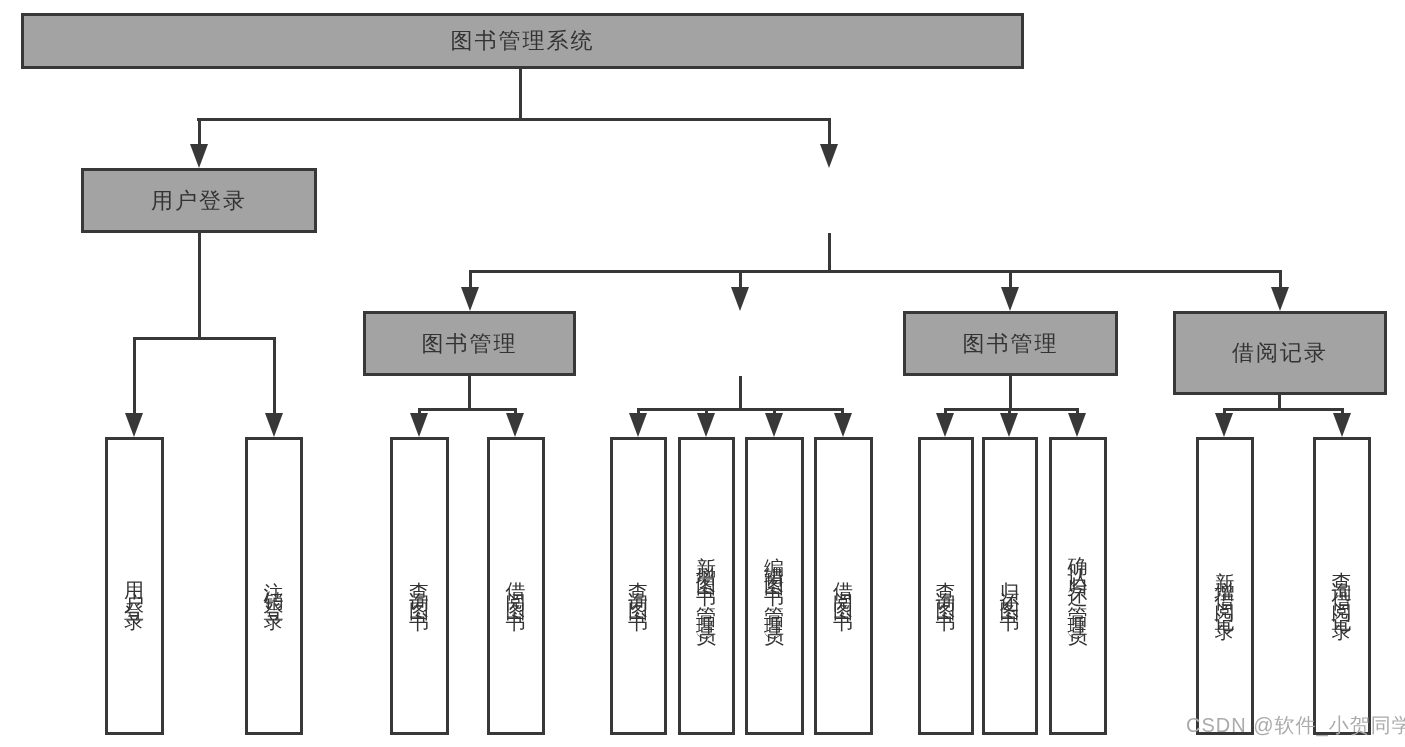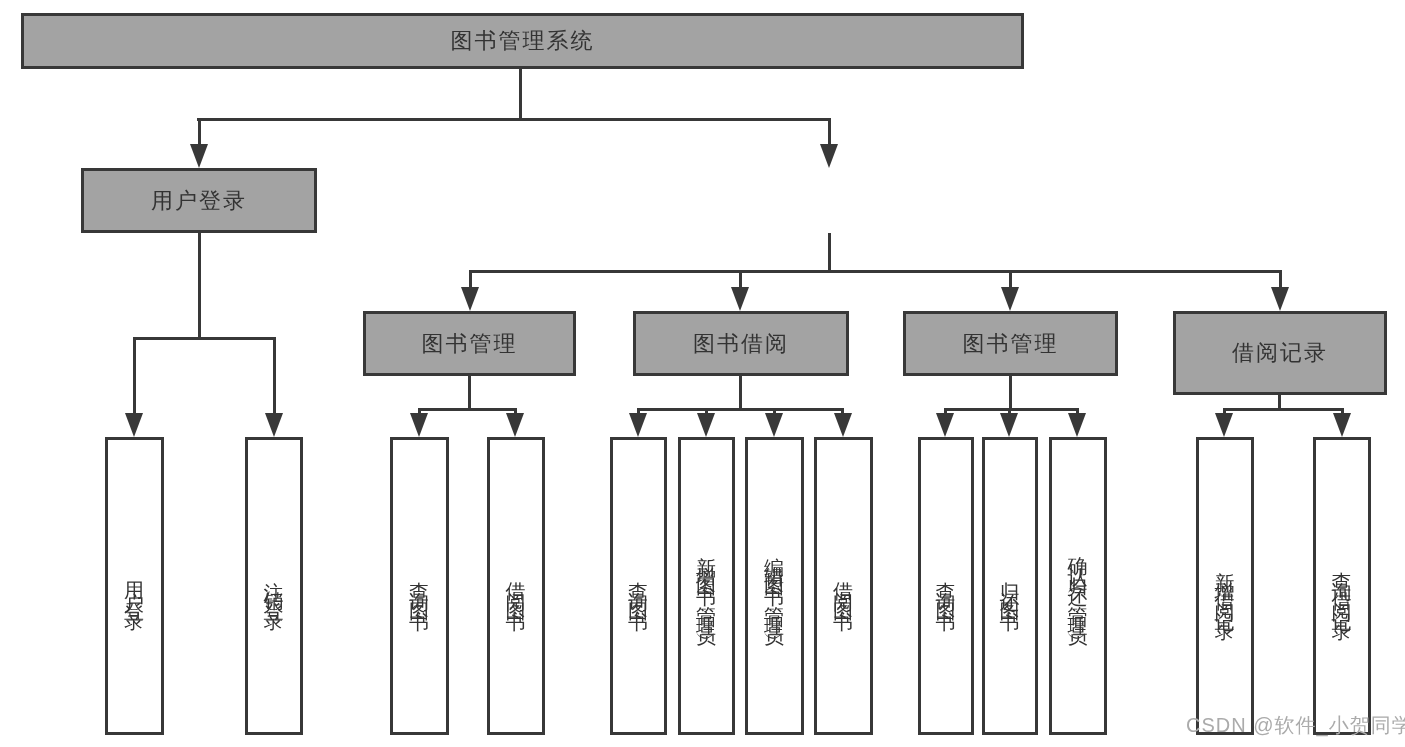--- a/index.html
+++ b/index.html
@@ -59,21 +59,20 @@
 
 <div id="canvas">
 
   <div class="hbox" style="left:21px;top:13px;width:1003px;height:56px;">图书管理系统</div>
 
   <div class="hbox" style="left:81px;top:168px;width:236px;height:65px;">用户登录</div>
 
 
   <div class="hbox" style="left:363px;top:311px;width:213px;height:65px;">图书管理</div>
 
-  <div class="hbox" style="left:633px;top:311px;width:216px;height:65px;">图书借阅</div>
 
   <div class="hbox" style="left:903px;top:311px;width:215px;height:65px;">图书管理</div>
 
   <div class="hbox" style="left:1173px;top:311px;width:214px;height:84px;">借阅记录</div>
 
   <div class="vbox" style="left:105px;top:437px;width:59px;height:298px;">用户登录</div>
   <div class="vbox" style="left:245px;top:437px;width:58px;height:298px;">注销登录</div>
 
   <div class="vbox" style="left:390px;top:437px;width:59px;height:298px;">查询图书</div>
   <div class="vbox" style="left:487px;top:437px;width:58px;height:298px;">借阅图书</div>

